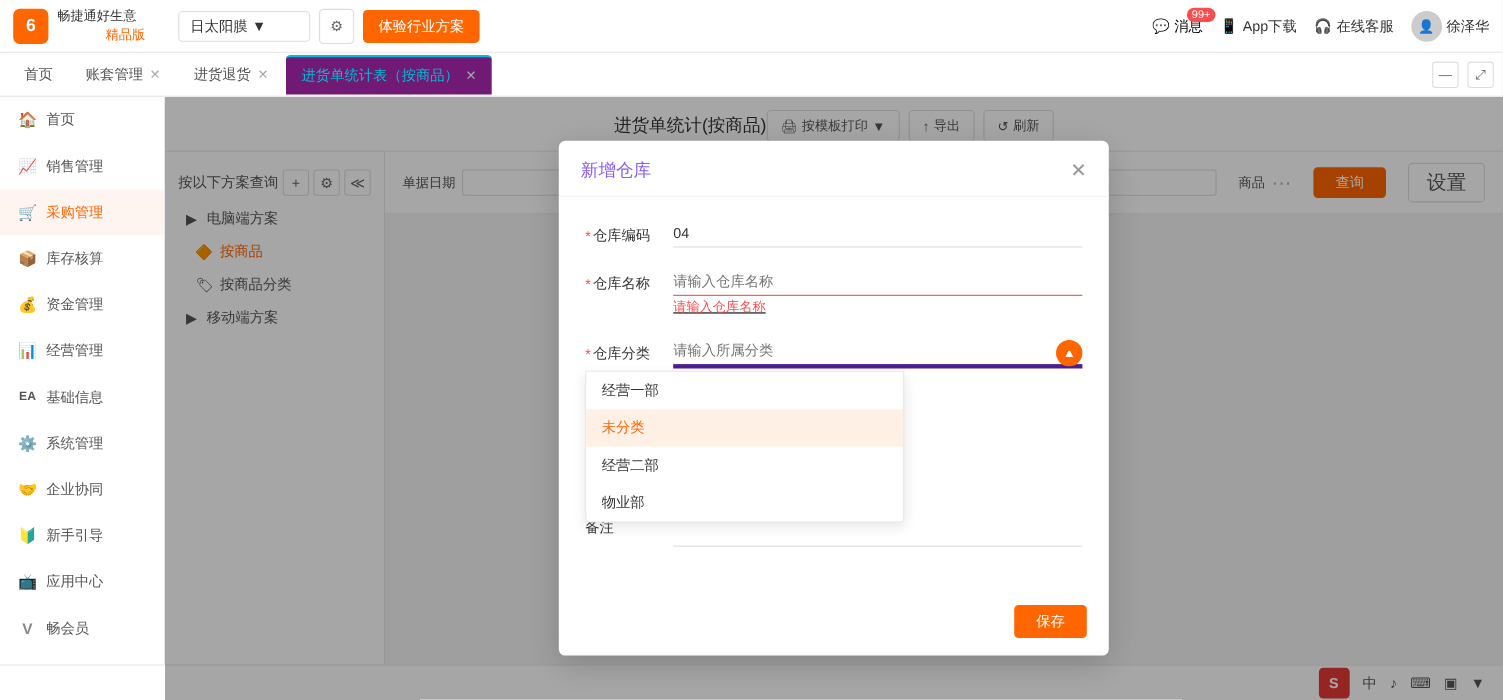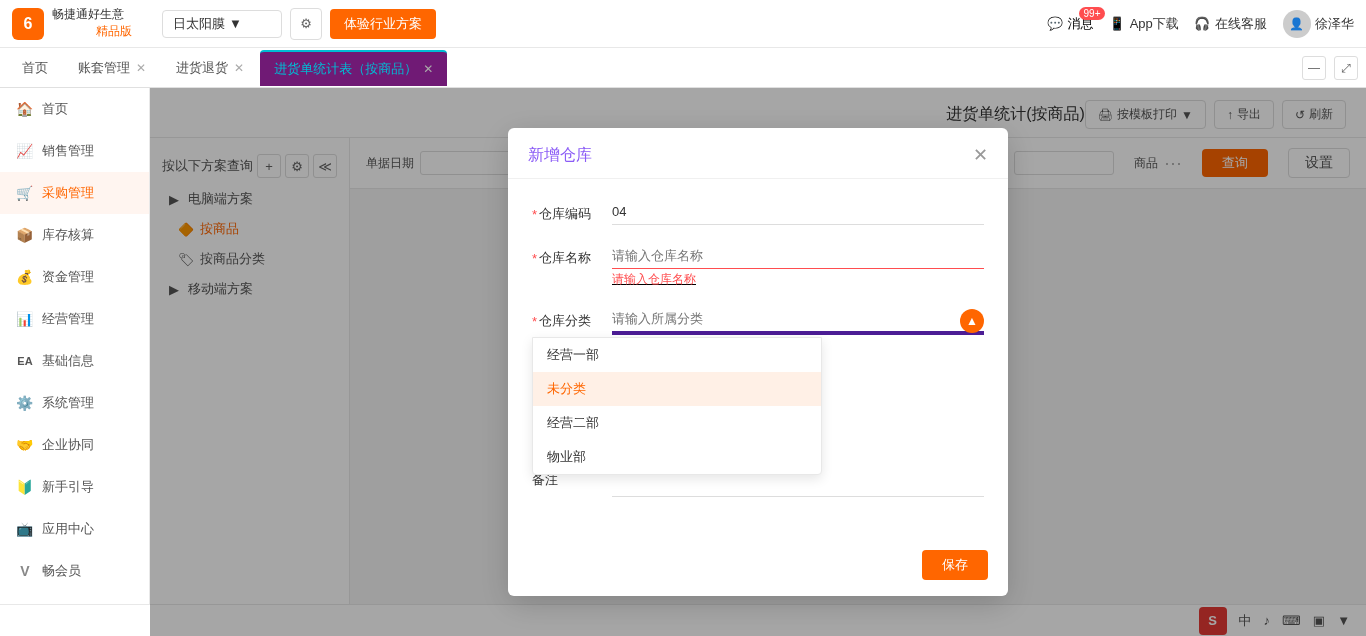--- a/index.html
+++ b/index.html
@@ -123,21 +123,21 @@
     .content-area {
       flex: 1;
       background: #f5f5f5;
       position: relative;
       overflow: hidden;
     }
     .page-header {
       background: #fff;
       padding: 12px 20px 8px;
       border-bottom: 1px solid #e8e8e8;
-      display: flex; align-items: center; justify-content: flex-end;
+      display: flex; align-items: center; justify-content: center;
     }
     .page-title { font-size: 16px; font-weight: 500; color: #333; }
     .page-actions { display: flex; gap: 8px; align-items: center; }
     .action-btn {
       border: 1px solid #ddd; background: #fff; border-radius: 4px;
       padding: 5px 12px; cursor: pointer; font-size: 12px; color: #555;
       display: flex; align-items: center; gap: 4px;
     }
     .filter-label { color: #555; font-size: 13px; }
     .filter-icon-btn {
@@ -170,21 +170,21 @@
     .field-input {
       border: 1px solid #ddd; border-radius: 3px; padding: 4px 8px;
       font-size: 12px; color: #333; width: 140px; outline: none;
     }
     .query-btn {
       background: #ff6600; color: #fff; border: none; border-radius: 4px;
       padding: 5px 20px; cursor: pointer; font-size: 13px;
     }
     .set-btn {
       background: #fff; color: #555; border: 1px solid #ddd; border-radius: 4px;
-      padding: 5px 16px; cursor: pointer; font-size: 14px;
+      padding: 5px 16px; cursor: pointer; font-size: 18px;
     }
 
     
     .overlay {
       position: absolute; top: 0; left: 0; right: 0; bottom: 0;
       background: rgba(0,0,0,0.35);
       z-index: 100;
       display: flex; align-items: center; justify-content: center;
     }
 

